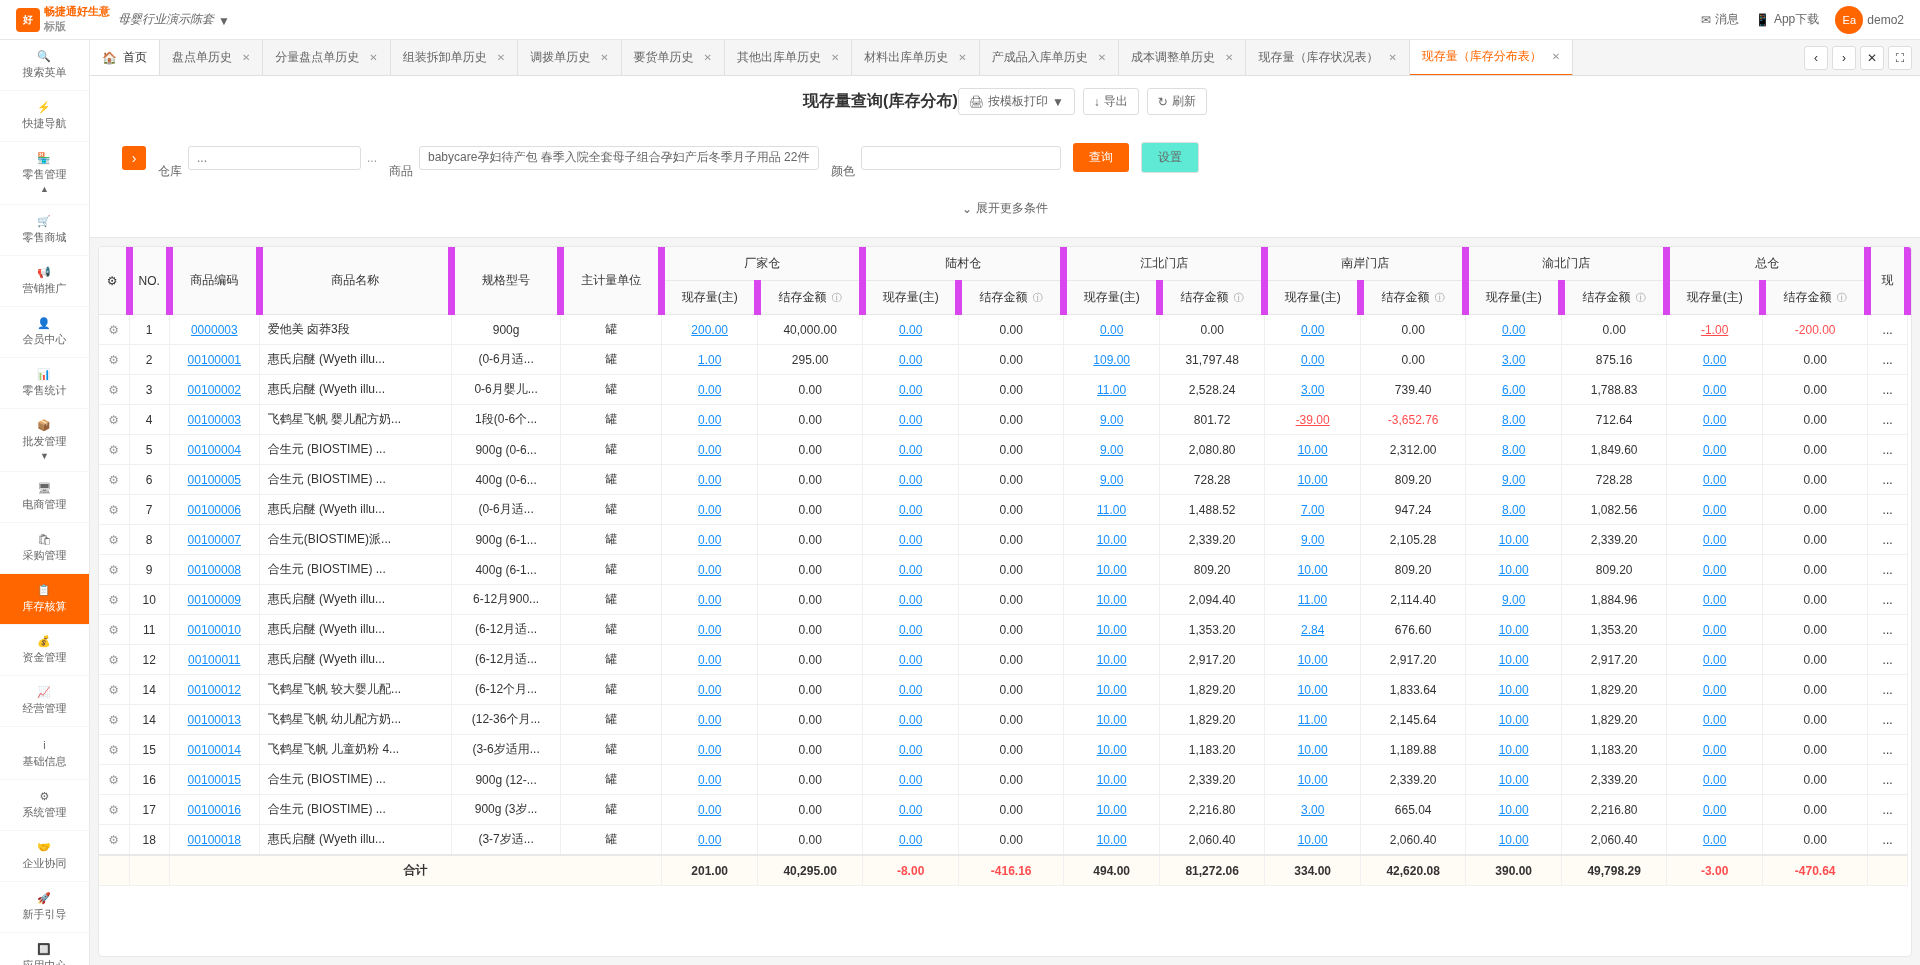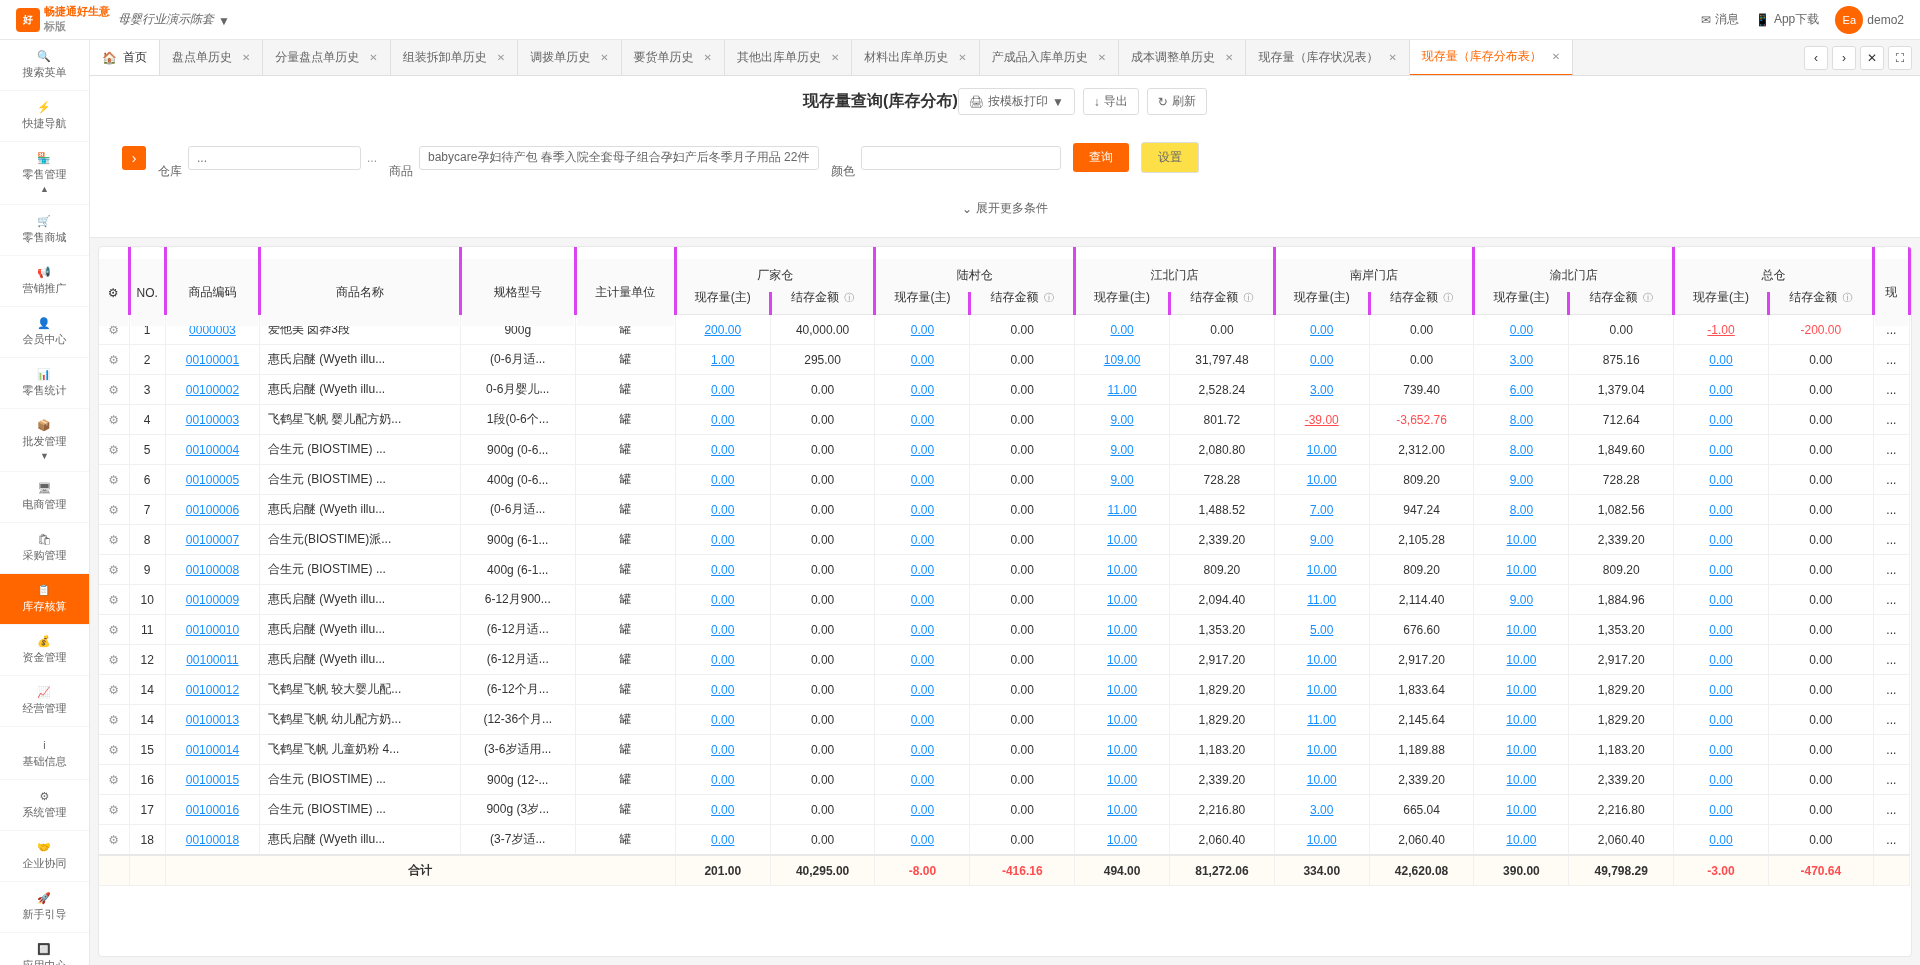--- a/index.html
+++ b/index.html
@@ -177,21 +177,21 @@
     .btn-query {
       background: #ff6600;
       color: white;
       border: none;
       padding: 6px 16px;
       border-radius: 3px;
       cursor: pointer;
       font-size: 12px;
     }
     .btn-settings {
-      background: #fde047;
+      background: #5eead4;
       color: #666;
       border: 1px solid #ddd;
       padding: 6px 16px;
       border-radius: 3px;
       cursor: pointer;
       font-size: 12px;
     }
     .expand-more {
       display: flex; align-items: center; gap: 4px;
       color: #666; font-size: 12px;
@@ -209,28 +209,28 @@
       border-radius: 4px;
     }
     table {
       width: 100%;
       border-collapse: collapse;
       font-size: 12px;
     }
     thead tr th {
       background: #fafafa;
       border-bottom: 1px solid #e8e8e8;
-      border-right: 3px solid #d946ef;
+      border-right: 7px solid #d946ef;
       padding: 8px 6px;
       text-align: center;
       font-weight: normal;
       color: #333;
       white-space: nowrap;
       position: sticky;
-      top: 12px;
+      top: 0;
       z-index: 10;
     }
     thead tr.header-group th {
       background: #fafafa;
       border-bottom: 1px solid #e8e8e8;
     }
     tbody tr td {
       border-bottom: 1px solid #f0f0f0;
       border-right: 1px solid #f0f0f0;
       padding: 6px 8px;
@@ -554,21 +554,21 @@
       <td>罐</td>
       <td class="text-link">0.00</td>
       <td>0.00</td>
       <td class="text-link">0.00</td>
       <td>0.00</td>
       <td class="text-link">11.00</td>
       <td>2,528.24</td>
       <td class="text-link ">3.00</td>
       <td class="">739.40</td>
       <td class="text-link">6.00</td>
-      <td>1,379.04</td>
+      <td>1,788.83</td>
       <td class="text-link ">0.00</td>
       <td class="">0.00</td>
       <td>...</td>
     </tr>
           <tr>
       <td style="text-align:center;color:#999;">⚙</td>
       <td>4</td>
       <td class="text-link">00100003</td>
       <td class="text-left">飞鹤星飞帆 婴儿配方奶...</td>
       <td>1段(0-6个...</td>
@@ -719,21 +719,21 @@
       <td class="text-link">00100010</td>
       <td class="text-left">惠氏启醚 (Wyeth illu...</td>
       <td>(6-12月适...</td>
       <td>罐</td>
       <td class="text-link">0.00</td>
       <td>0.00</td>
       <td class="text-link">0.00</td>
       <td>0.00</td>
       <td class="text-link">10.00</td>
       <td>1,353.20</td>
-      <td class="text-link ">5.00</td>
+      <td class="text-link ">2.84</td>
       <td class="">676.60</td>
       <td class="text-link">10.00</td>
       <td>1,353.20</td>
       <td class="text-link ">0.00</td>
       <td class="">0.00</td>
       <td>...</td>
     </tr>
           <tr>
       <td style="text-align:center;color:#999;">⚙</td>
       <td>12</td>

